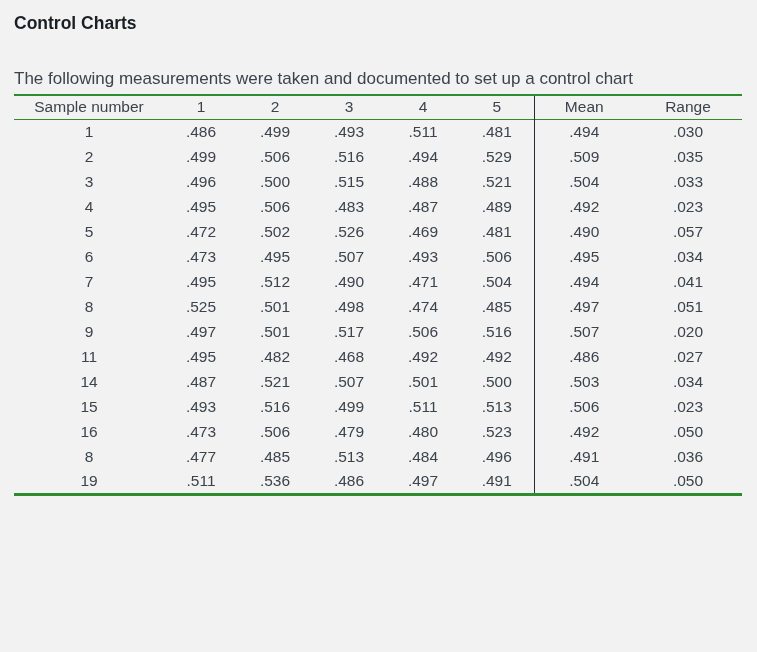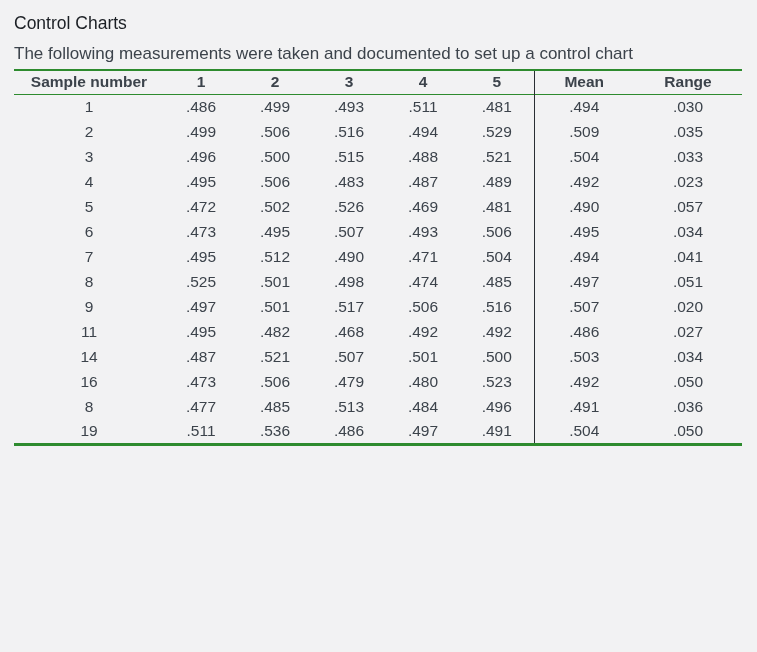--- a/index.html
+++ b/index.html
@@ -16,45 +16,45 @@
     background:var(--bg);
     font-family:"Liberation Sans", sans-serif;
     color:var(--text);
     overflow:hidden;
   }
   .page{padding:13px 14px 0 14px;}
   .title{
     margin:0;
     font-size:17.5px;
     line-height:20px;
-    font-weight:400;
+    font-weight:700;
     color:var(--title);
   }
   .intro{
-    margin:10px 0 4px 0;
+    margin:35px 0 4px 0;
     font-size:17px;
     line-height:22px;
   }
   .intro span{display:block;}
   table{
     width:728px;
     border-collapse:collapse;
     table-layout:fixed;
     font-size:15.5px;
     color:var(--text);
   }
   thead tr{
     border-top:2px solid var(--green);
     border-bottom:1px solid var(--green);
   }
   tbody{
     border-bottom:3px solid var(--green);
   }
   th{
-    font-weight:700;
+    font-weight:400;
     height:24px;
     padding:0;
     text-align:center;
     white-space:nowrap;
   }
   td{
     height:25px;
     padding:0;
     text-align:center;
     white-space:nowrap;
@@ -201,20 +201,30 @@
           <td>14</td>
           <td>.487</td>
           <td>.521</td>
           <td>.507</td>
           <td>.501</td>
           <td>.500</td>
           <td class="mean-col">.503</td>
           <td>.034</td>
         </tr>
         <tr>
+          <td>15</td>
+          <td>.493</td>
+          <td>.516</td>
+          <td>.499</td>
+          <td>.511</td>
+          <td>.513</td>
+          <td class="mean-col">.506</td>
+          <td>.023</td>
+        </tr>
+        <tr>
           <td>16</td>
           <td>.473</td>
           <td>.506</td>
           <td>.479</td>
           <td>.480</td>
           <td>.523</td>
           <td class="mean-col">.492</td>
           <td>.050</td>
         </tr>
         <tr>

